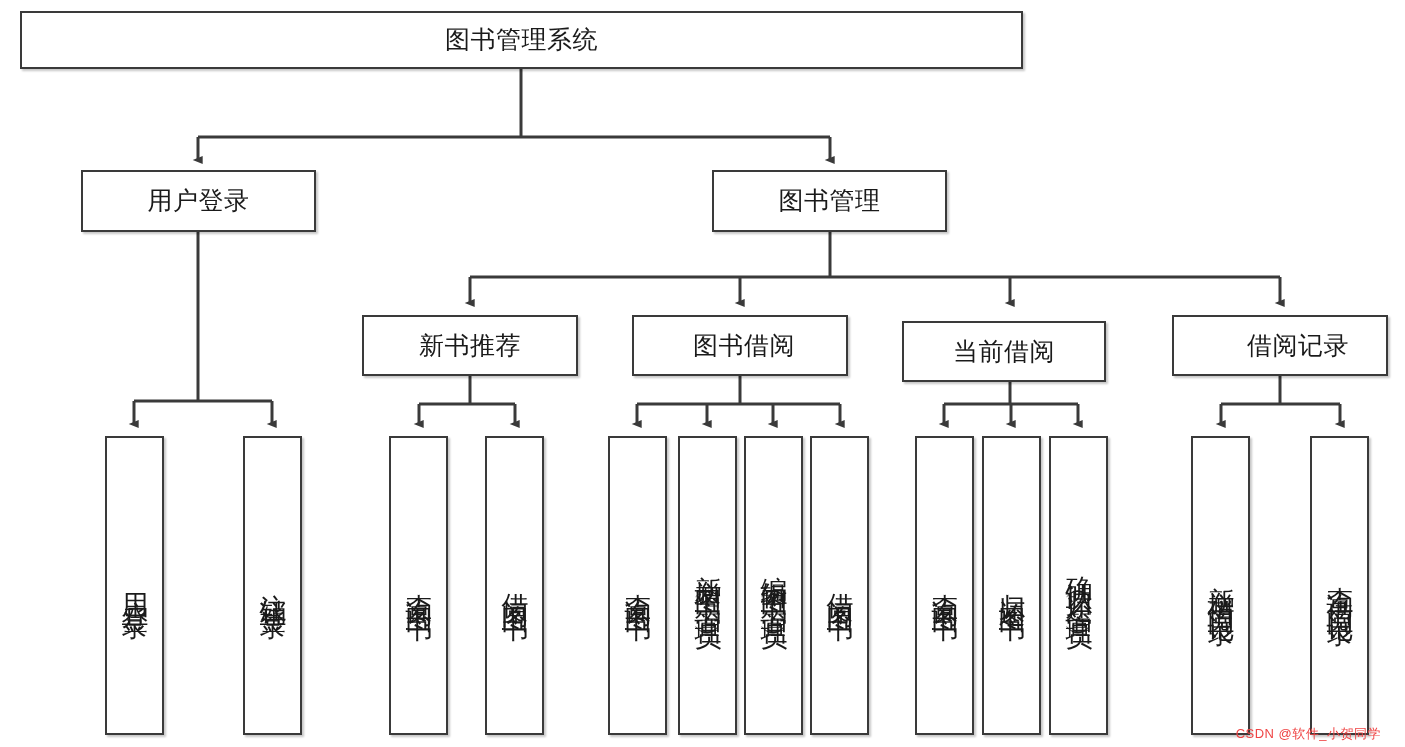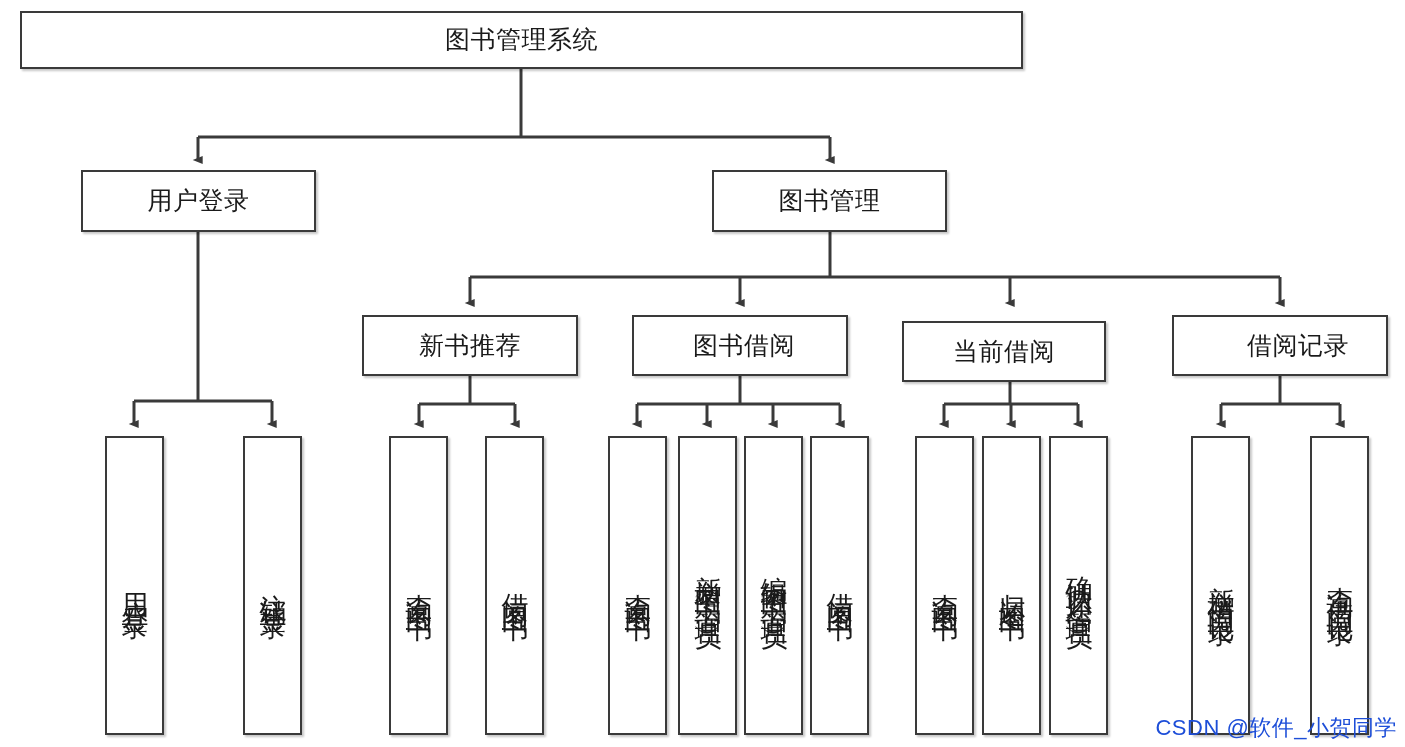--- a/index.html
+++ b/index.html
@@ -51,24 +51,24 @@
   }
   .v-node .node-label {
     writing-mode: vertical-rl;
     text-orientation: upright;
     font-size: 27px;
     letter-spacing: 7px;
     line-height: 1;
   }
   #watermark {
     position: absolute;
-    right: 8px;
+    right: 24px;
     bottom: 4px;
-    font-size: 22px;
-    color: #1d4ed8;
+    font-size: 13px;
+    color: #ef4444;
     letter-spacing: 0.5px;
     white-space: nowrap;
     user-select: none;
   }
 </style>
 </head>
 <body>
 
 <div id="canvas">
 

